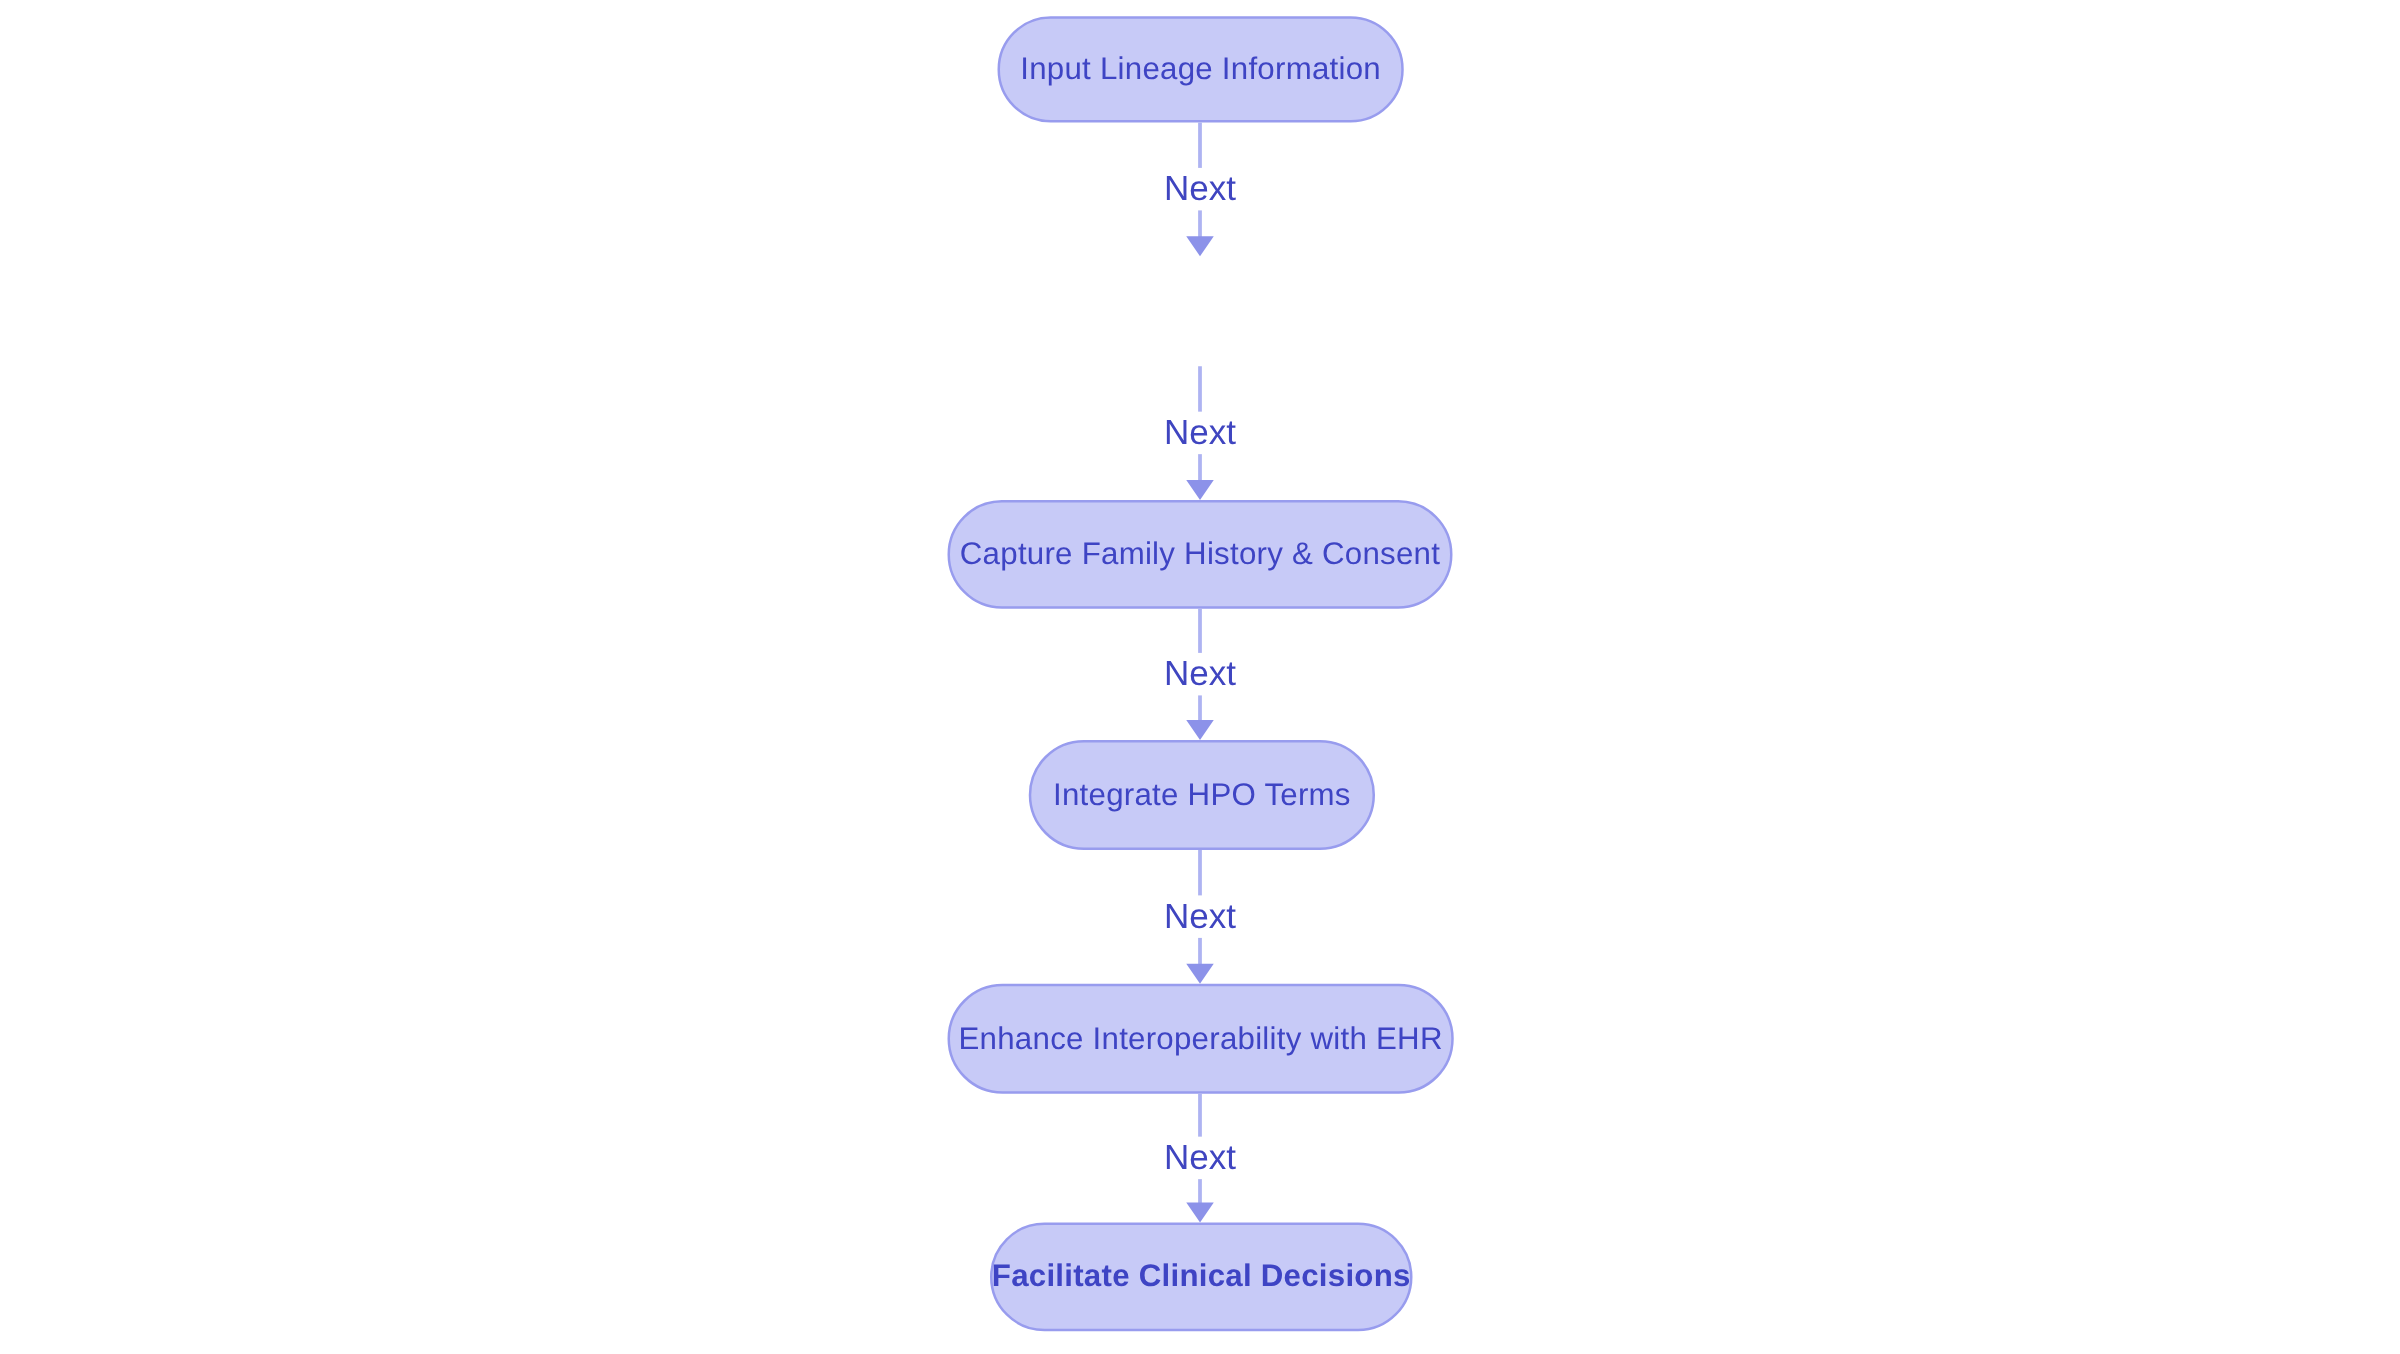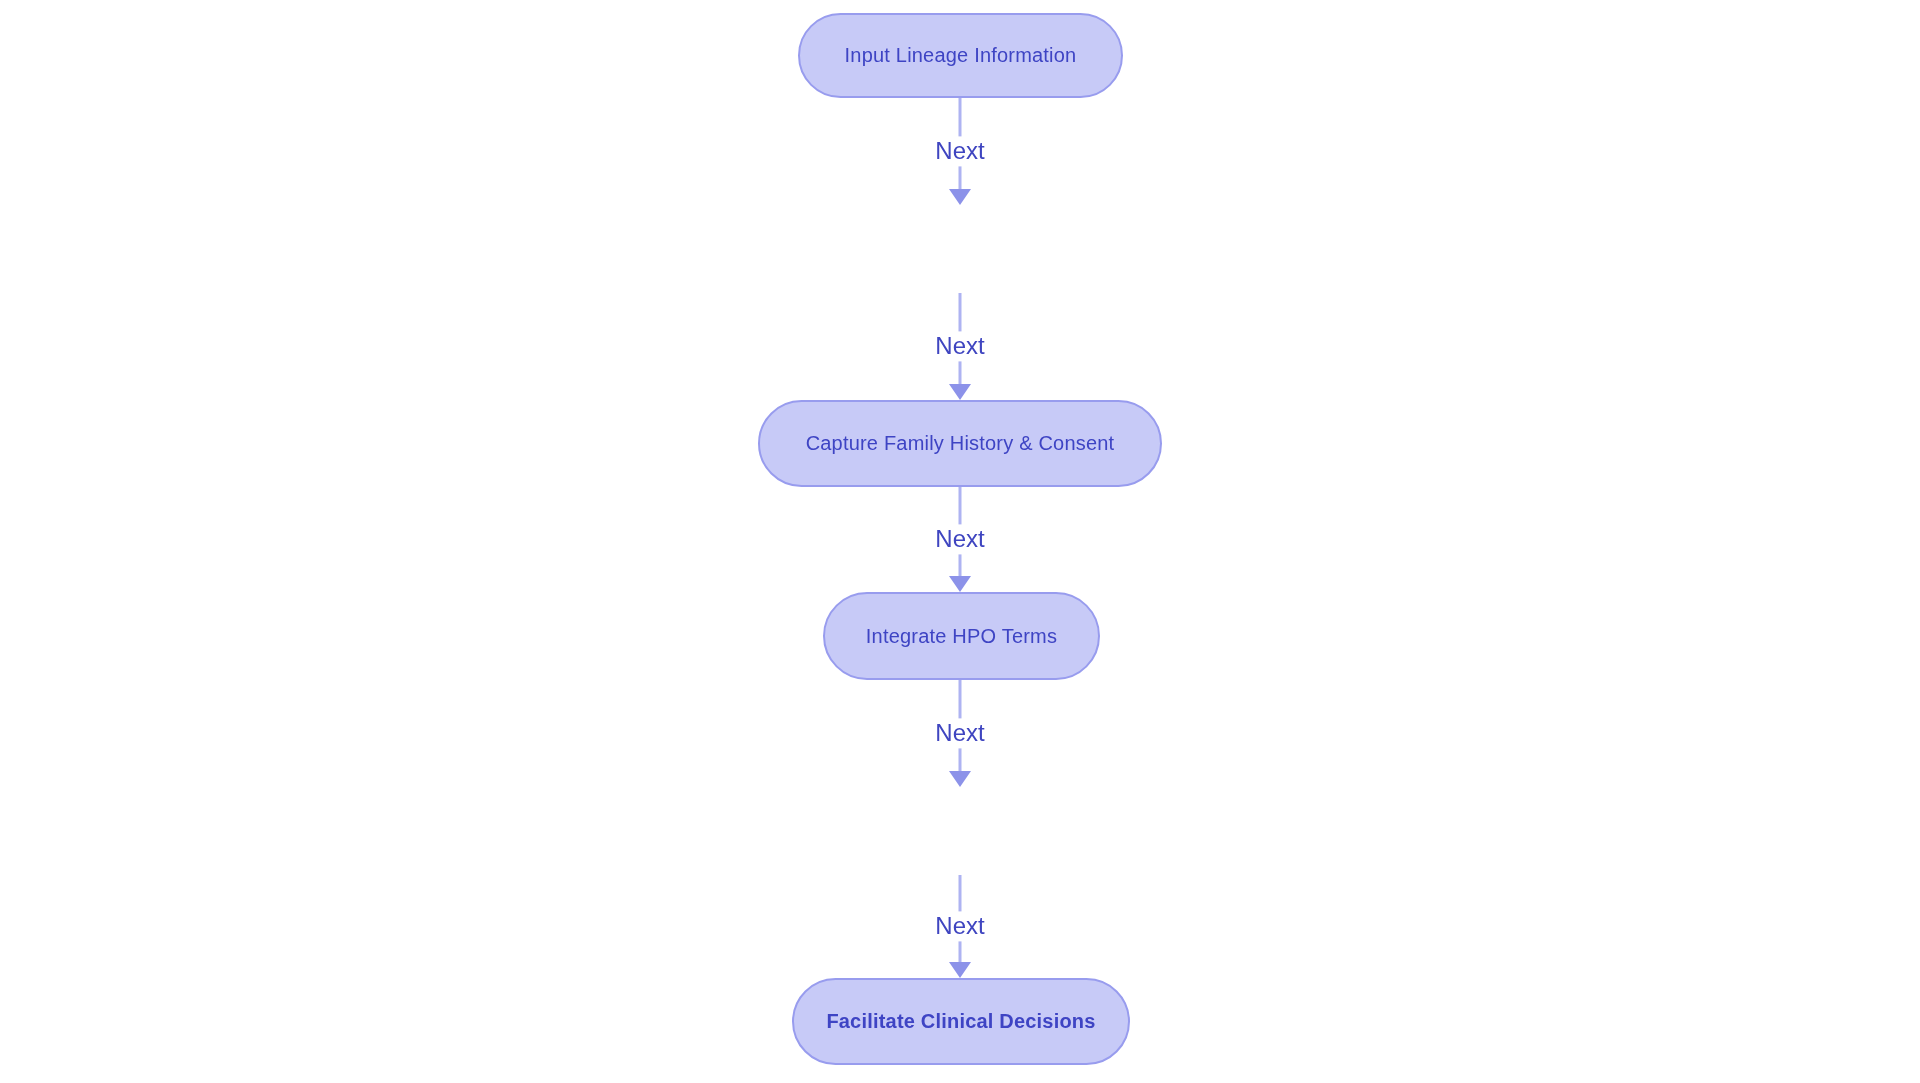--- a/index.html
+++ b/index.html
@@ -19,21 +19,21 @@
   
   .node {
     position: absolute;
     display: flex;
     align-items: center;
     justify-content: center;
     background: var(--node-fill, #c7caf7);
     border: 2px solid var(--node-border, #989cee);
     border-radius: 46px;
     color: var(--node-text, #3e44c4);
-    font-size: 20px;
+    font-size: 25px;
     letter-spacing: 0.2px;
     white-space: nowrap;
   }
   .n1 { left: 798px; top: 13px;  width: 325px; height: 85px; }
   .n2 { left: 792px; top: 205px; width: 336px; height: 88px; }
   .n3 { left: 758px; top: 400px; width: 404px; height: 87px; }
   .n4 { left: 823px; top: 592px; width: 277px; height: 88px; text-align: right; }
   .n5 { left: 758px; top: 787px; width: 405px; height: 88px; }
   .n6 { left: 792px; top: 978px; width: 338px; height: 87px; font-weight: bold; }
   
@@ -63,21 +63,21 @@
     border-right: 11px solid transparent;
     border-top: 16px solid var(--edge-arrow, #8c92e9);
   }
   .edge-label {
     position: absolute;
     top: 50%;
     left: 50%;
     transform: translate(-50%, -52%);
     background: var(--background, #ffffff);
     padding: 1px 6px;
-    font-size: 24px;
+    font-size: 28px;
     color: var(--edge-label, #3f45c0);
     white-space: nowrap;
   }
 </style>
 </head>
 <body>
 
 <div class="canvas">
 
   <div class="node n1">
@@ -110,20 +110,23 @@
   <div class="node n4">
     <span>Integrate HPO Terms</span>
   </div>
 
   <div class="edge e4">
     <div class="edge-line"></div>
     <div class="edge-arrowhead"></div>
     <div class="edge-label">Next</div>
   </div>
 
+  <div class="node n5">
+    <span>Enhance Interoperability with EHR</span>
+  </div>
 
   <div class="edge e5">
     <div class="edge-line"></div>
     <div class="edge-arrowhead"></div>
     <div class="edge-label">Next</div>
   </div>
 
   <div class="node n6">
     <span>Facilitate Clinical Decisions</span>
   </div>

